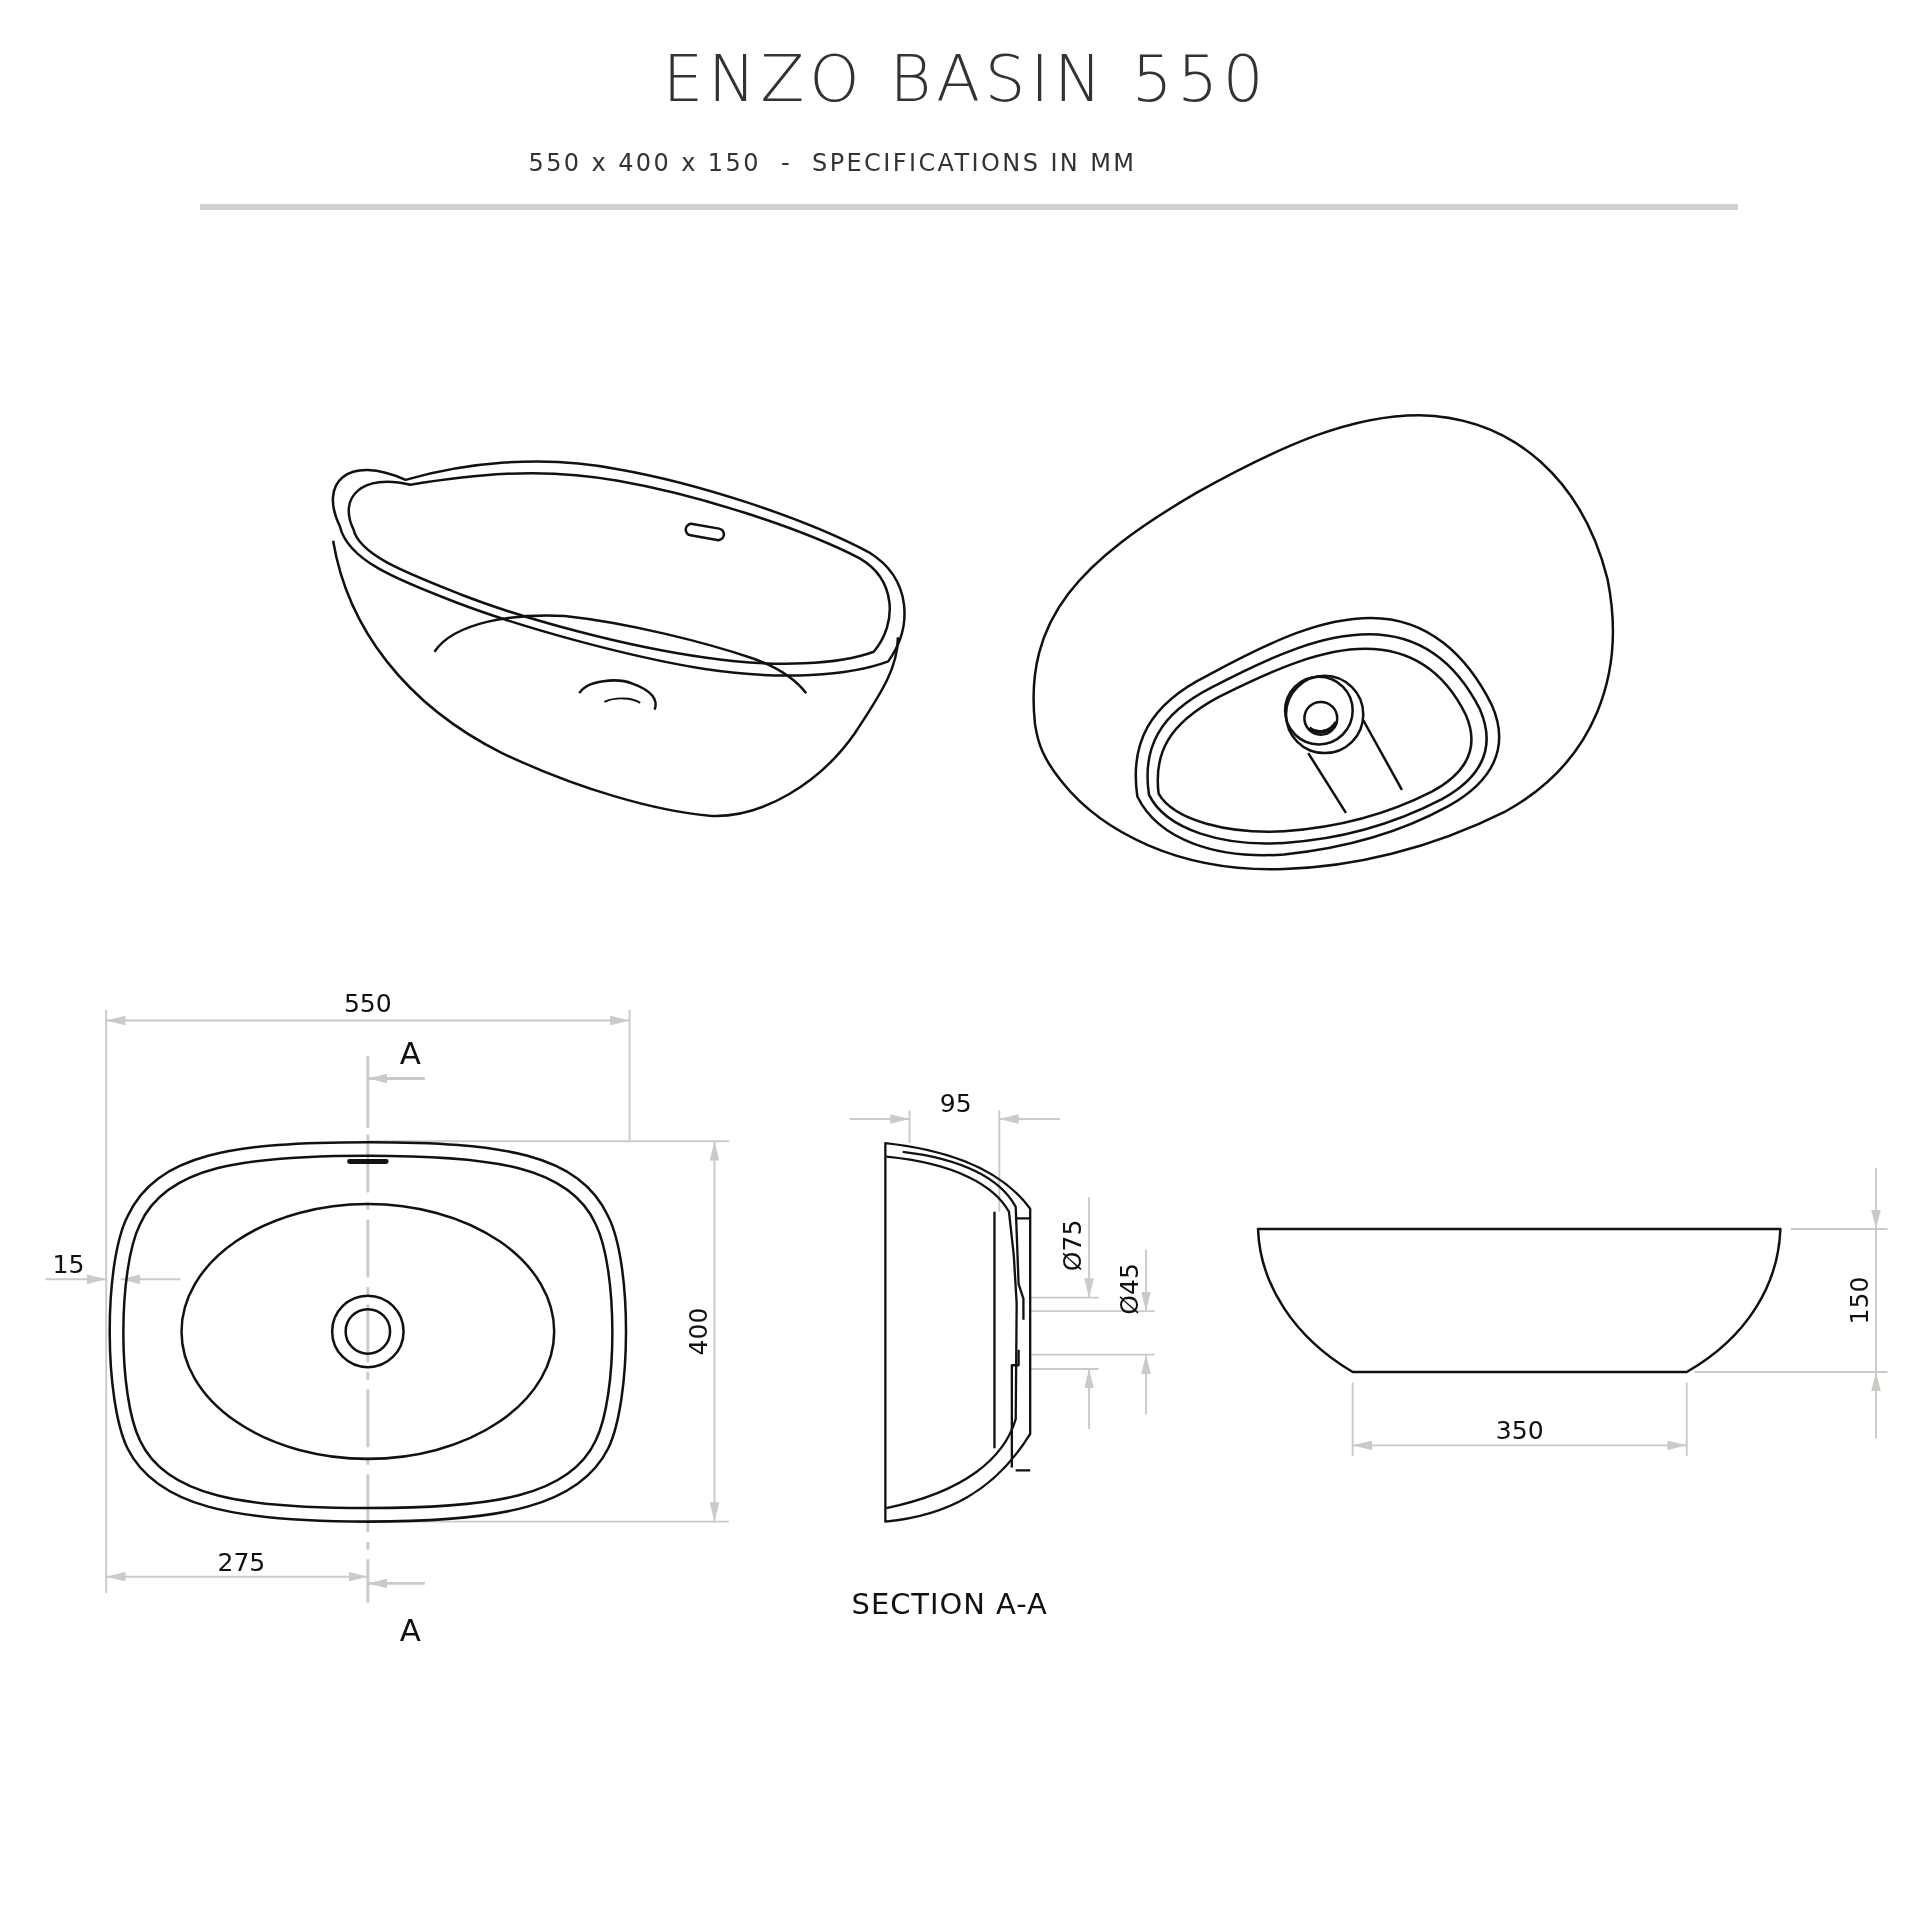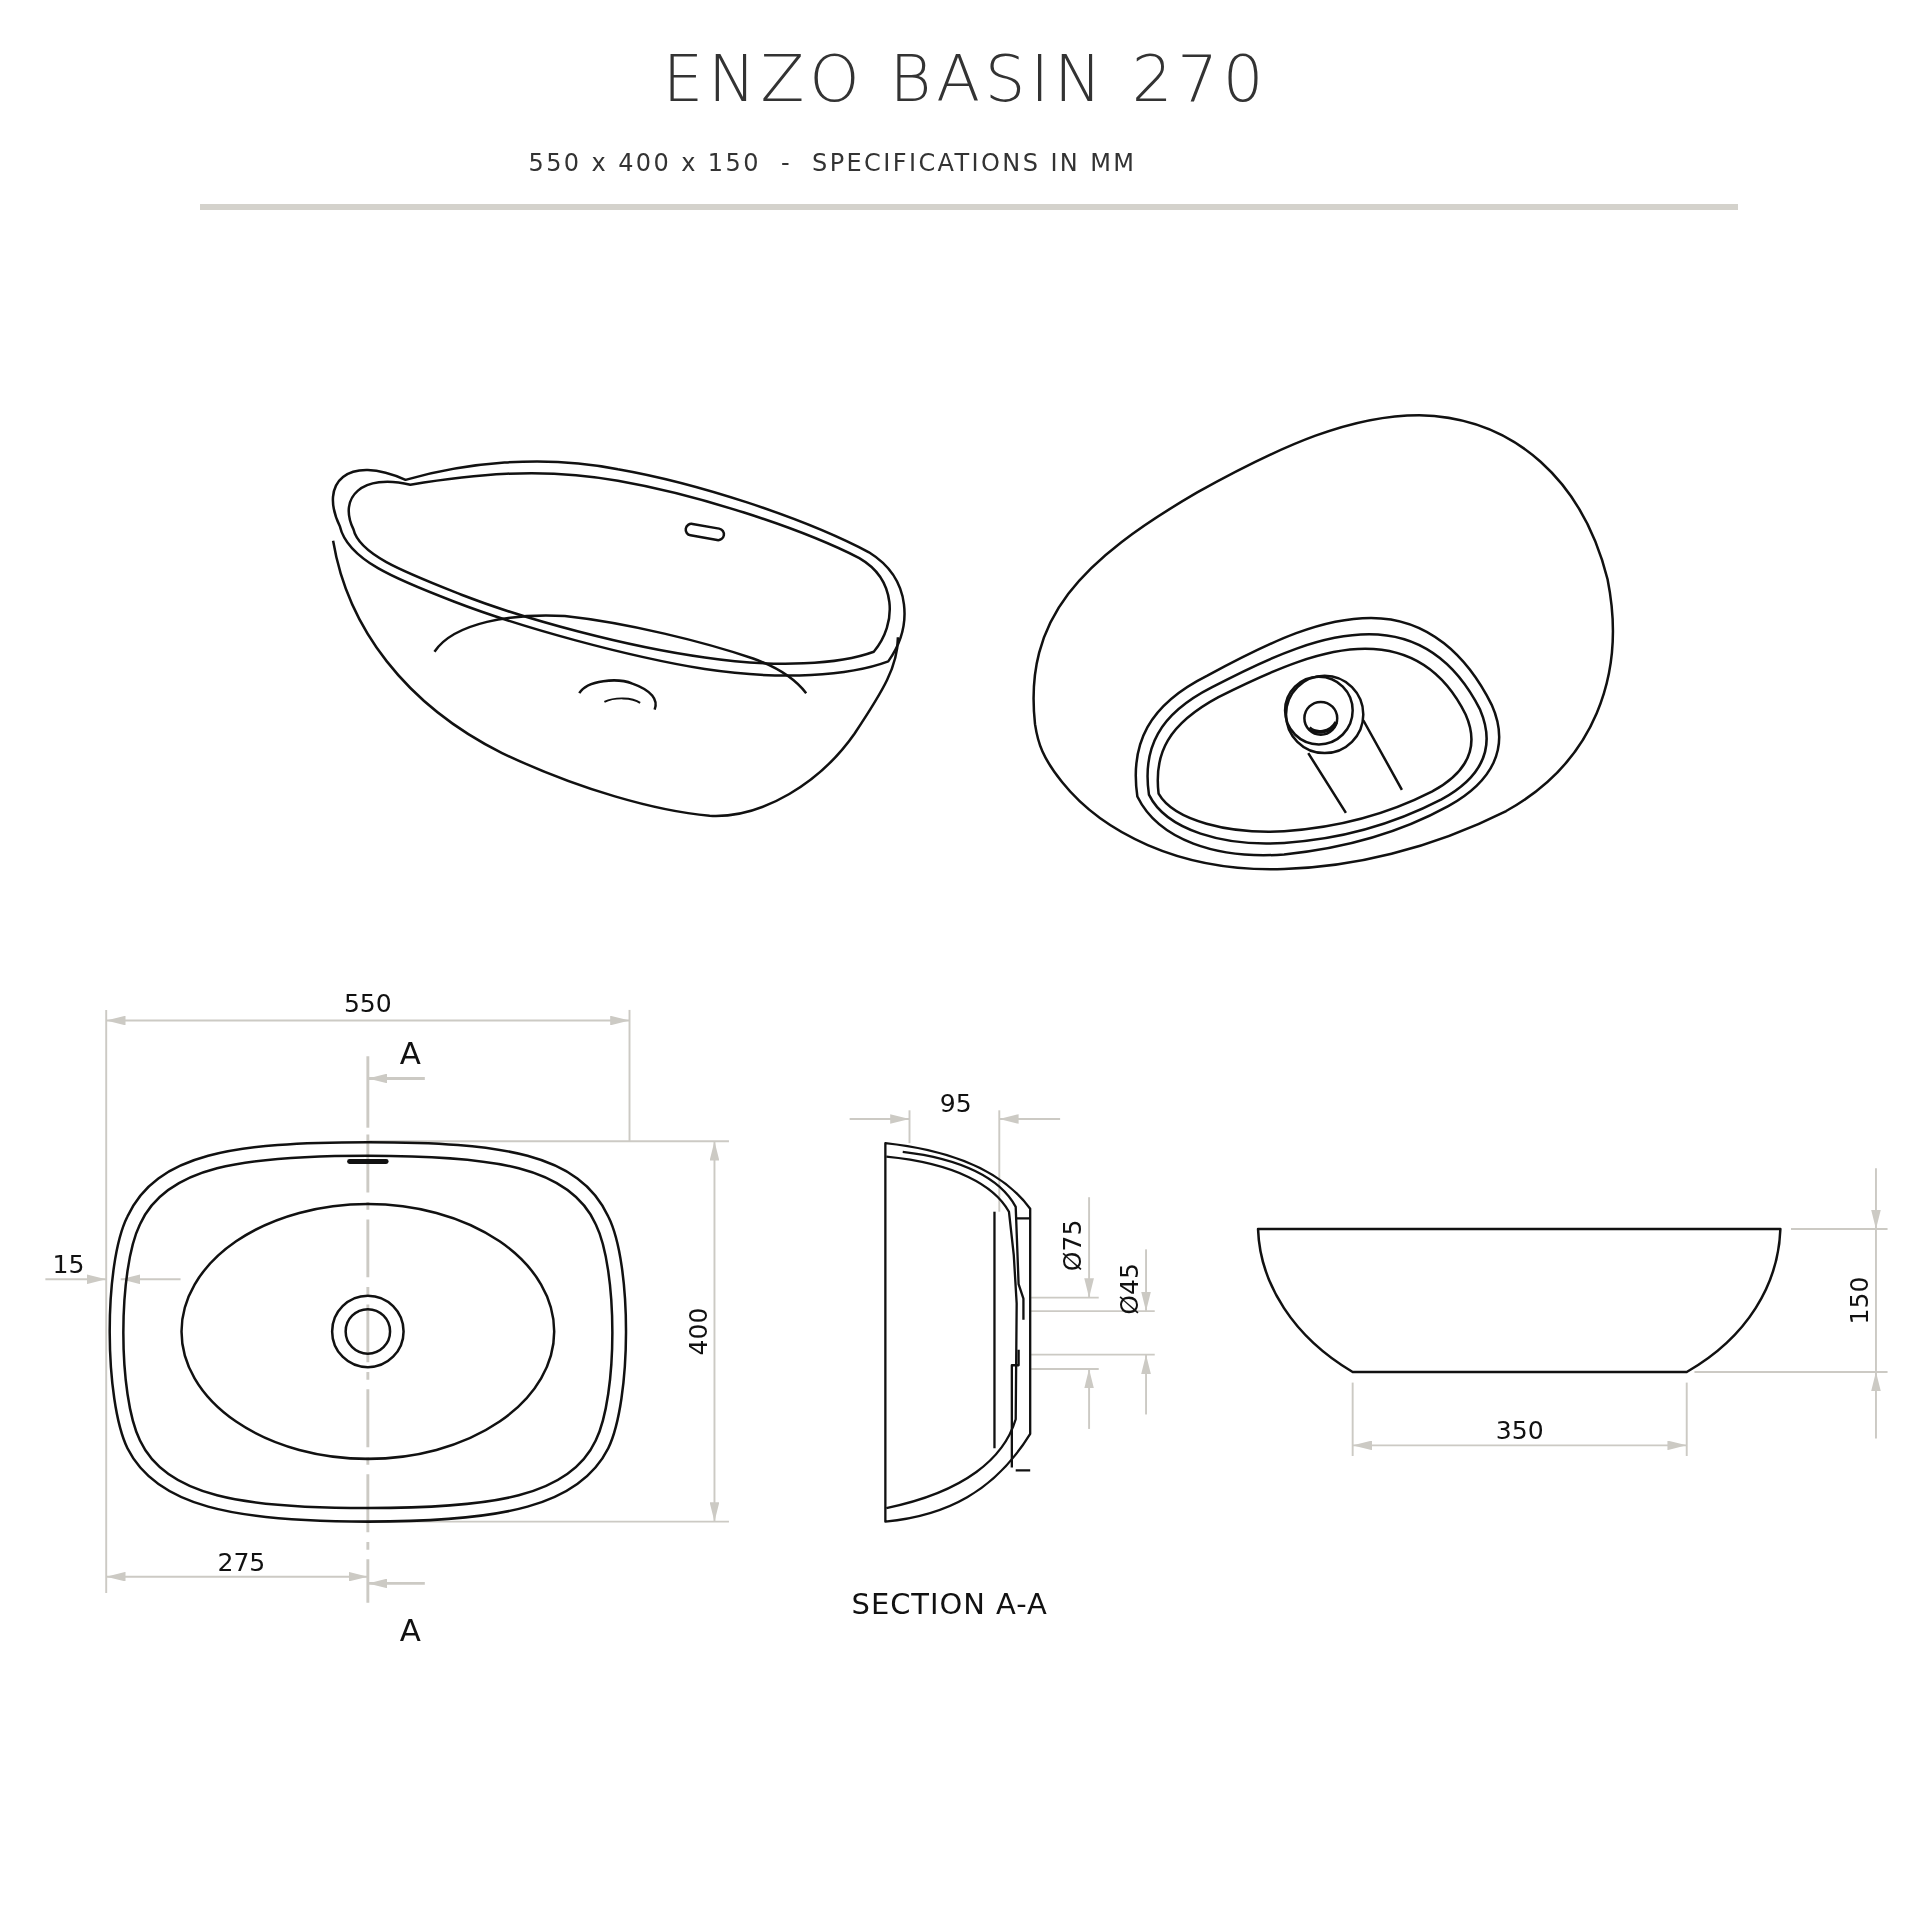--- a/index.html
+++ b/index.html
@@ -6,21 +6,21 @@
   body { width: 1931px; height: 1931px; position: relative; overflow: hidden; font-family: "DejaVu Sans", sans-serif; }
   .title { position: absolute; left: 0; width: 1931px; top: 42px; text-align: center; font-family: "DejaVu Sans", sans-serif; font-weight: 200; font-size: 64px; letter-spacing: 4.8px; color: #333333; }
   .subtitle { position: absolute; left: 0; width: 1665px; top: 149px; text-align: center; font-family: "DejaVu Sans", sans-serif; font-size: 24px; letter-spacing: 2.4px; color: #333333; white-space: pre; }
   .rule { position: absolute; left: 200px; top: 204px; width: 1538px; height: 5.8px; background: #d4d2cc; }
   svg.drawing { position: absolute; left: 0; top: 0; }
   .lbl { font-family: "DejaVu Sans", sans-serif; fill: #111111; }
 </style>
 </head>
 <body>
 
-<div class="title">ENZO BASIN 270</div>
+<div class="title">ENZO BASIN 550</div>
 <div class="subtitle">550 x 400 x 150  -  SPECIFICATIONS IN MM</div>
 <div class="rule"></div>
 
 <svg class="drawing" width="1931" height="1931" viewBox="0 0 2000 2000">
   <defs>
     <marker id="arr" viewBox="0 0 20 10" refX="20" refY="5" markerWidth="20" markerHeight="10" markerUnits="userSpaceOnUse" orient="auto-start-reverse">
       <path d="M0,0 L20,5 L0,10 z" fill="#cccac4"></path>
     </marker>
   </defs>
 

